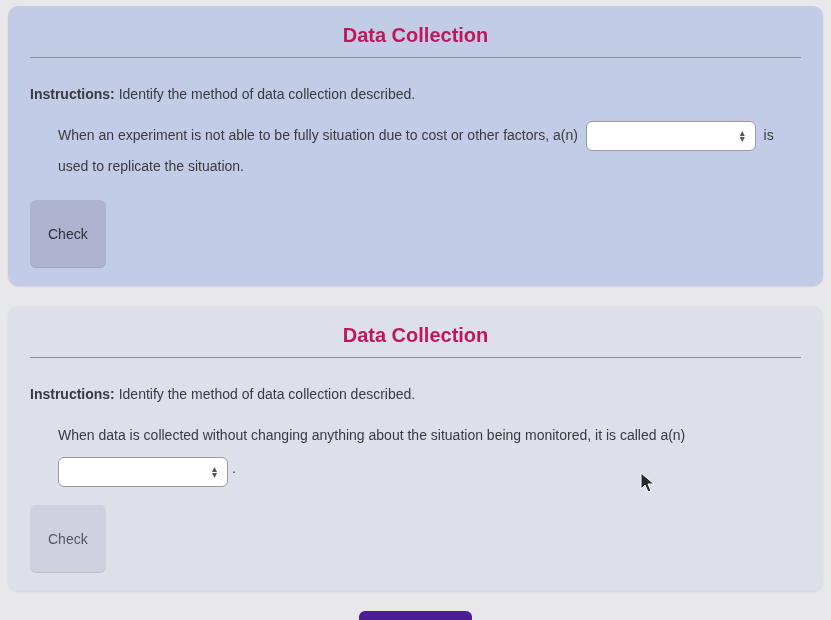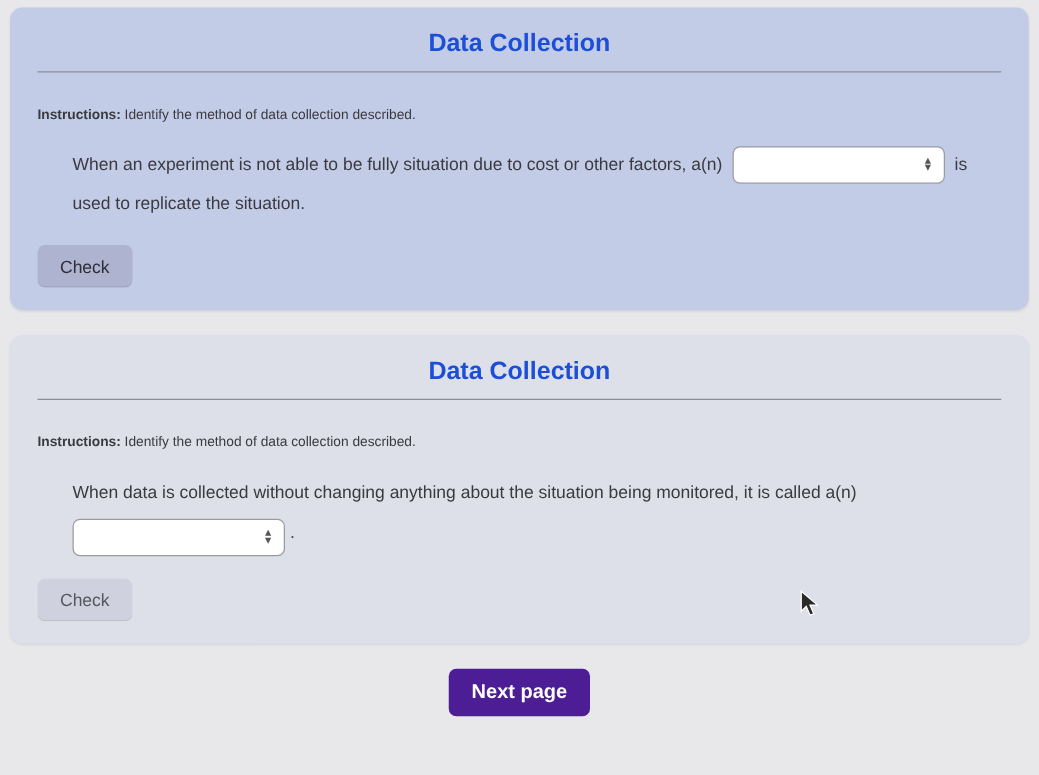--- a/index.html
+++ b/index.html
@@ -24,27 +24,27 @@
     .card-blue {
       background: #c3cce7;
     }
     .card-gray {
       background: #dde0e8;
     }
     .card-title {
       text-align: center;
       font-size: 20px;
       font-weight: bold;
-      color: #1d4ed8;
+      color: #be185d;
       padding-bottom: 10px;
       border-bottom: 1px solid #8a8c96;
       margin-bottom: 28px;
     }
     .instructions {
-      font-size: 11px;
+      font-size: 14px;
       color: #3a3a40;
       margin-bottom: 18px;
     }
     .instructions-label {
       font-weight: bold;
     }
     .question-body {
       font-size: 14px;
       color: #3a3a40;
       line-height: 2.2;
@@ -74,21 +74,21 @@
     .question-body-2 .inline-select {
       width: 170px;
       margin-left: 0;
       margin-top: 6px;
     }
     .check-btn {
       display: inline-block;
       background: #aeb3d0;
       border: none;
       border-radius: 6px;
-      padding: 9px 18px;
+      padding: 26px 18px;
       font-size: 14px;
       color: #2e2e36;
       cursor: pointer;
       box-shadow: inset 0 -1px 0 rgba(0,0,0,0.08);
     }
     .check-btn-gray {
       background: #cfd2de;
       color: #55565e;
     }
     .next-page-wrap {

